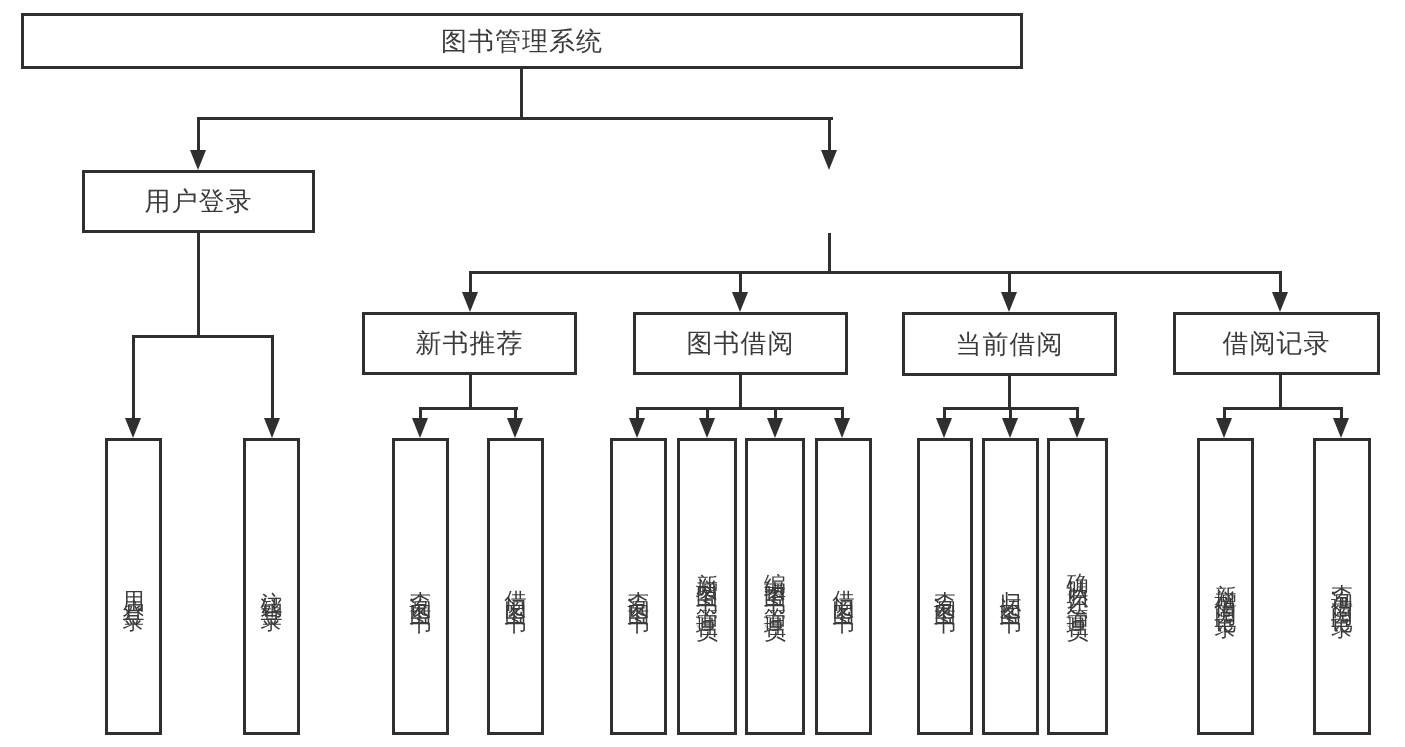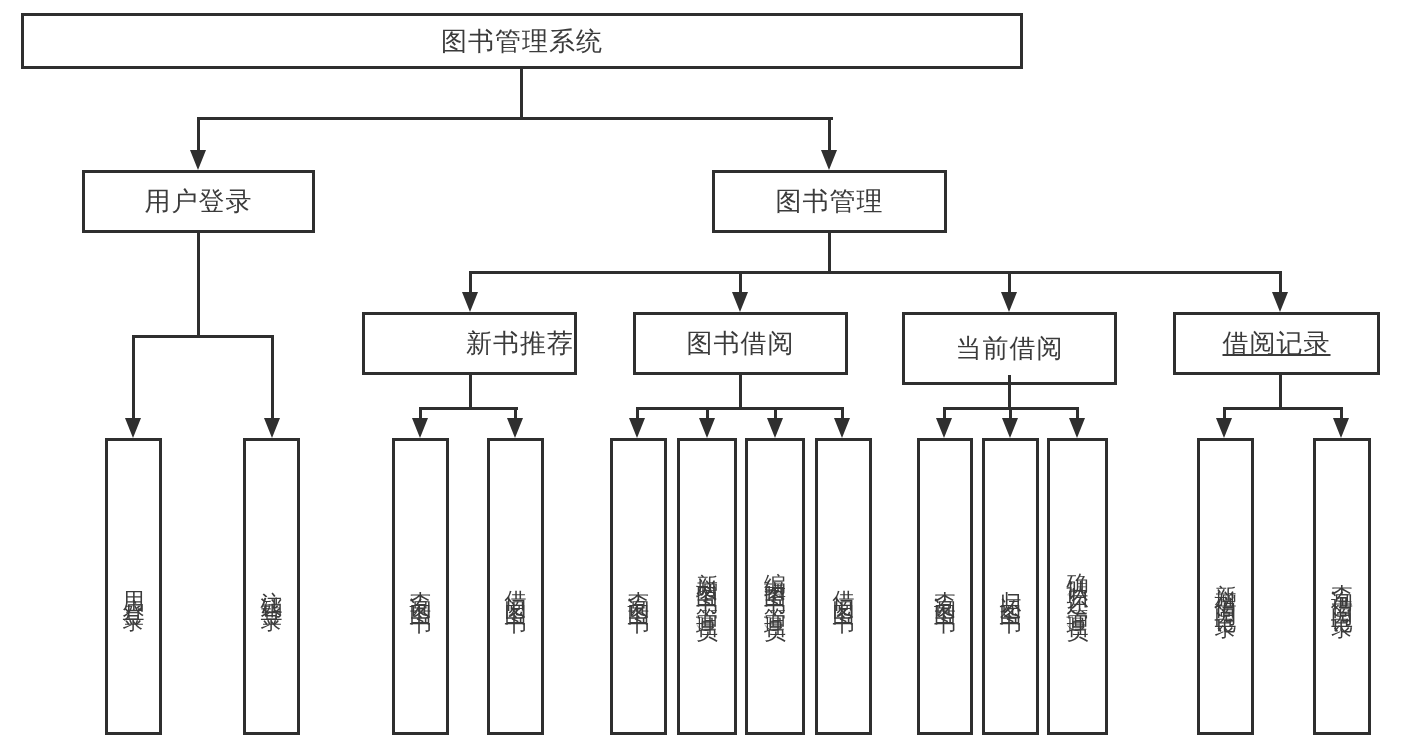--- a/index.html
+++ b/index.html
@@ -49,52 +49,49 @@
   <div class="vline" style="left:520px; top:69px; height:48px;"></div>
   <div class="hline" style="left:197px; top:117px; width:636px;"></div>
   <div class="vline" style="left:197px; top:117px; height:35px;"></div>
   <div class="arrow" style="left:190px; top:150px;"></div>
   <div class="vline" style="left:828px; top:117px; height:35px;"></div>
   <div class="arrow" style="left:821px; top:150px;"></div>
 
   <div class="box" style="left:82px; top:170px; width:233px; height:63px;">
     <span>用户登录</span>
   </div>
-  <div class="box" style="left:712px; top:170px; width:235px; height:63px;">
-    <span>图书管理</span>
-  </div>
 
   <div class="vline" style="left:197px; top:233px; height:102px;"></div>
   <div class="hline" style="left:132px; top:335px; width:142px;"></div>
   <div class="vline" style="left:132px; top:335px; height:85px;"></div>
   <div class="arrow" style="left:125px; top:418px;"></div>
   <div class="vline" style="left:271px; top:335px; height:85px;"></div>
   <div class="arrow" style="left:264px; top:418px;"></div>
 
   <div class="vline" style="left:828px; top:233px; height:38px;"></div>
   <div class="hline" style="left:469px; top:271px; width:813px;"></div>
   <div class="vline" style="left:469px; top:271px; height:23px;"></div>
   <div class="arrow" style="left:462px; top:292px;"></div>
   <div class="vline" style="left:739px; top:271px; height:23px;"></div>
   <div class="arrow" style="left:732px; top:292px;"></div>
   <div class="vline" style="left:1008px; top:271px; height:23px;"></div>
   <div class="arrow" style="left:1001px; top:292px;"></div>
   <div class="vline" style="left:1279px; top:271px; height:23px;"></div>
   <div class="arrow" style="left:1272px; top:292px;"></div>
 
-  <div class="box" style="left:362px; top:312px; width:215px; height:63px;justify-content:flex-end;">
+  <div class="box" style="left:362px; top:312px; width:215px; height:63px;">
     <span>新书推荐</span>
   </div>
   <div class="box" style="left:633px; top:312px; width:215px; height:63px;text-align:right;">
     <span>图书借阅</span>
   </div>
-  <div class="box" style="left:902px; top:312px; width:215px; height:73px;">
+  <div class="box" style="left:902px; top:312px; width:215px; height:64px;">
     <span>当前借阅</span>
   </div>
-  <div class="box" style="left:1173px; top:312px; width:207px; height:63px;text-decoration:underline;">
+  <div class="box" style="left:1173px; top:312px; width:207px; height:63px;">
     <span>借阅记录</span>
   </div>
 
   <div class="vline" style="left:469px; top:375px; height:32px;"></div>
   <div class="hline" style="left:419px; top:407px; width:99px;"></div>
   <div class="vline" style="left:419px; top:407px; height:13px;"></div>
   <div class="arrow" style="left:412px; top:418px;"></div>
   <div class="vline" style="left:514px; top:407px; height:13px;"></div>
   <div class="arrow" style="left:507px; top:418px;"></div>
 

